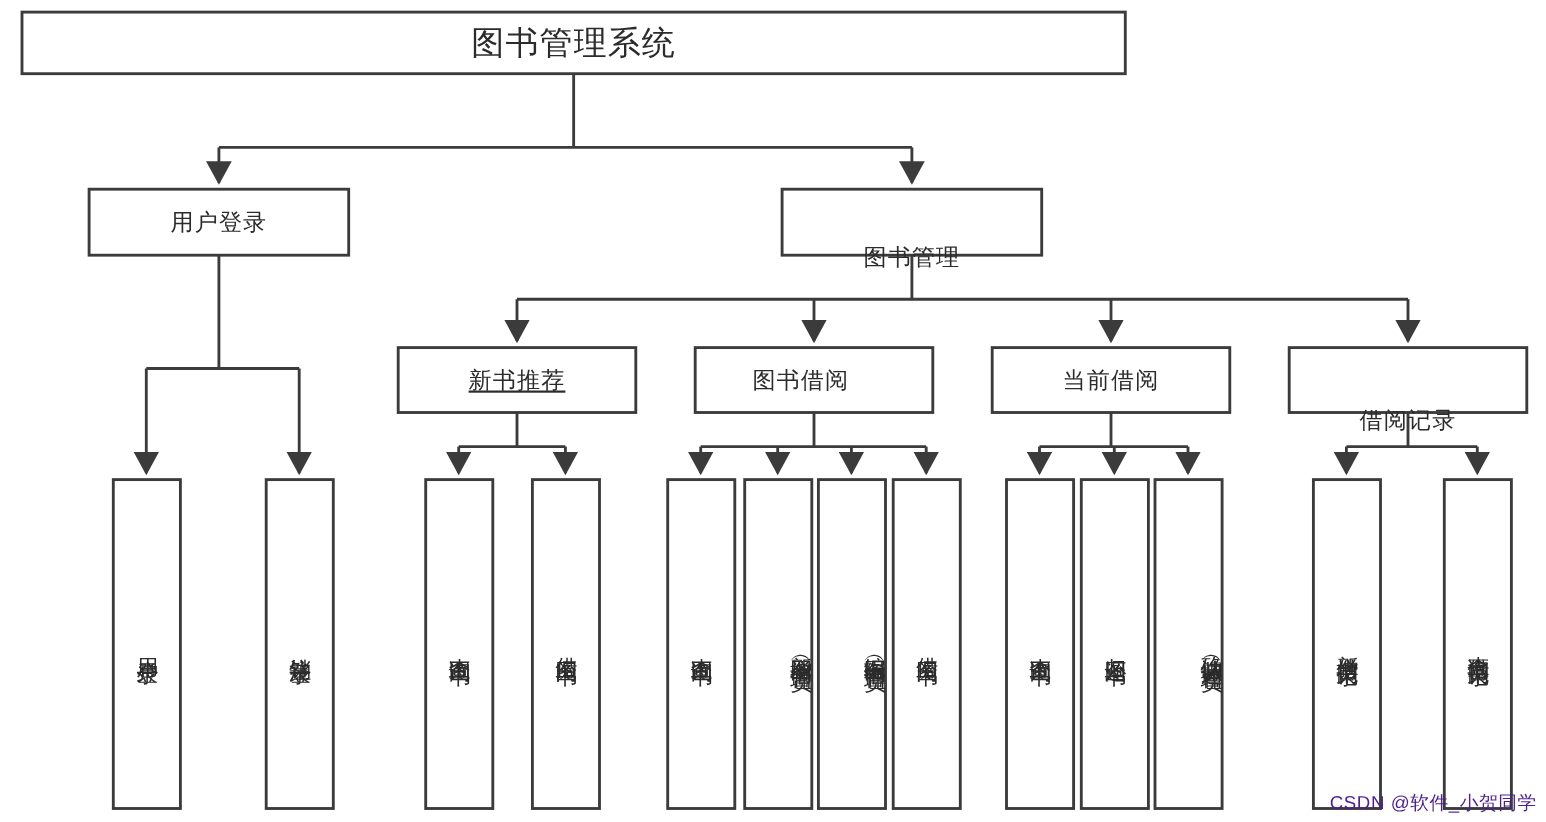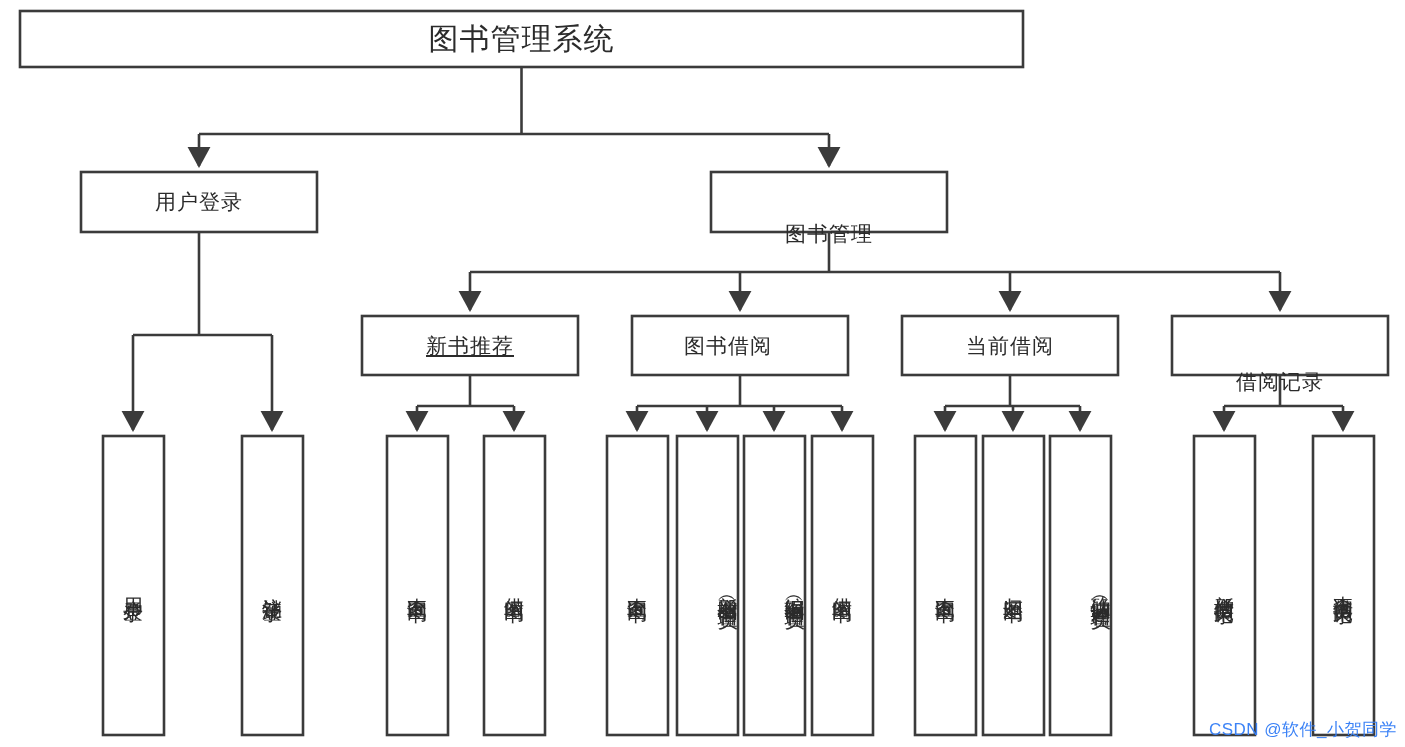--- a/index.html
+++ b/index.html
@@ -67,21 +67,21 @@
     line-height: 1;
     white-space: nowrap;
     pointer-events: none;
   }
   .watermark {
     position: absolute;
     right: 8px;
     bottom: 6px;
     font-family: "Liberation Sans", sans-serif;
     font-size: 17px;
-    color: #3b82f6;
+    color: #4c1d95;
     letter-spacing: 0.5px;
     white-space: nowrap;
     pointer-events: none;
   }
 </style>
 </head>
 <body>
 
 <div id="diagram-root">
 

